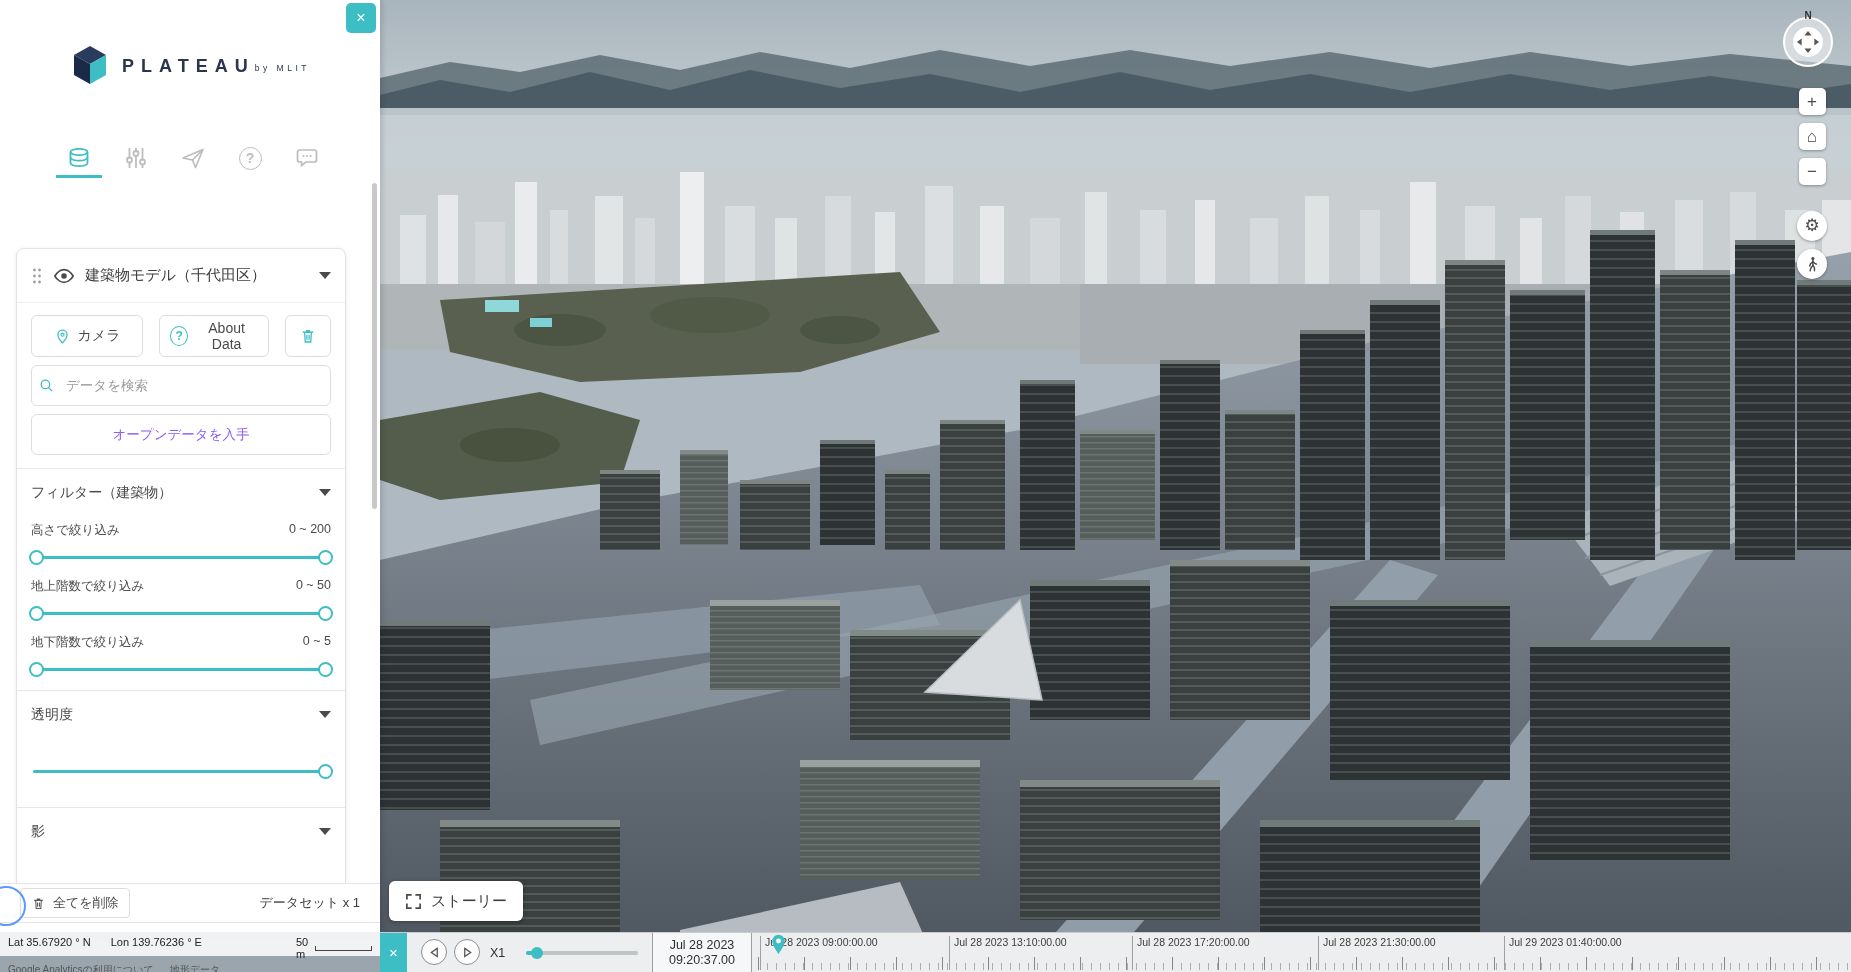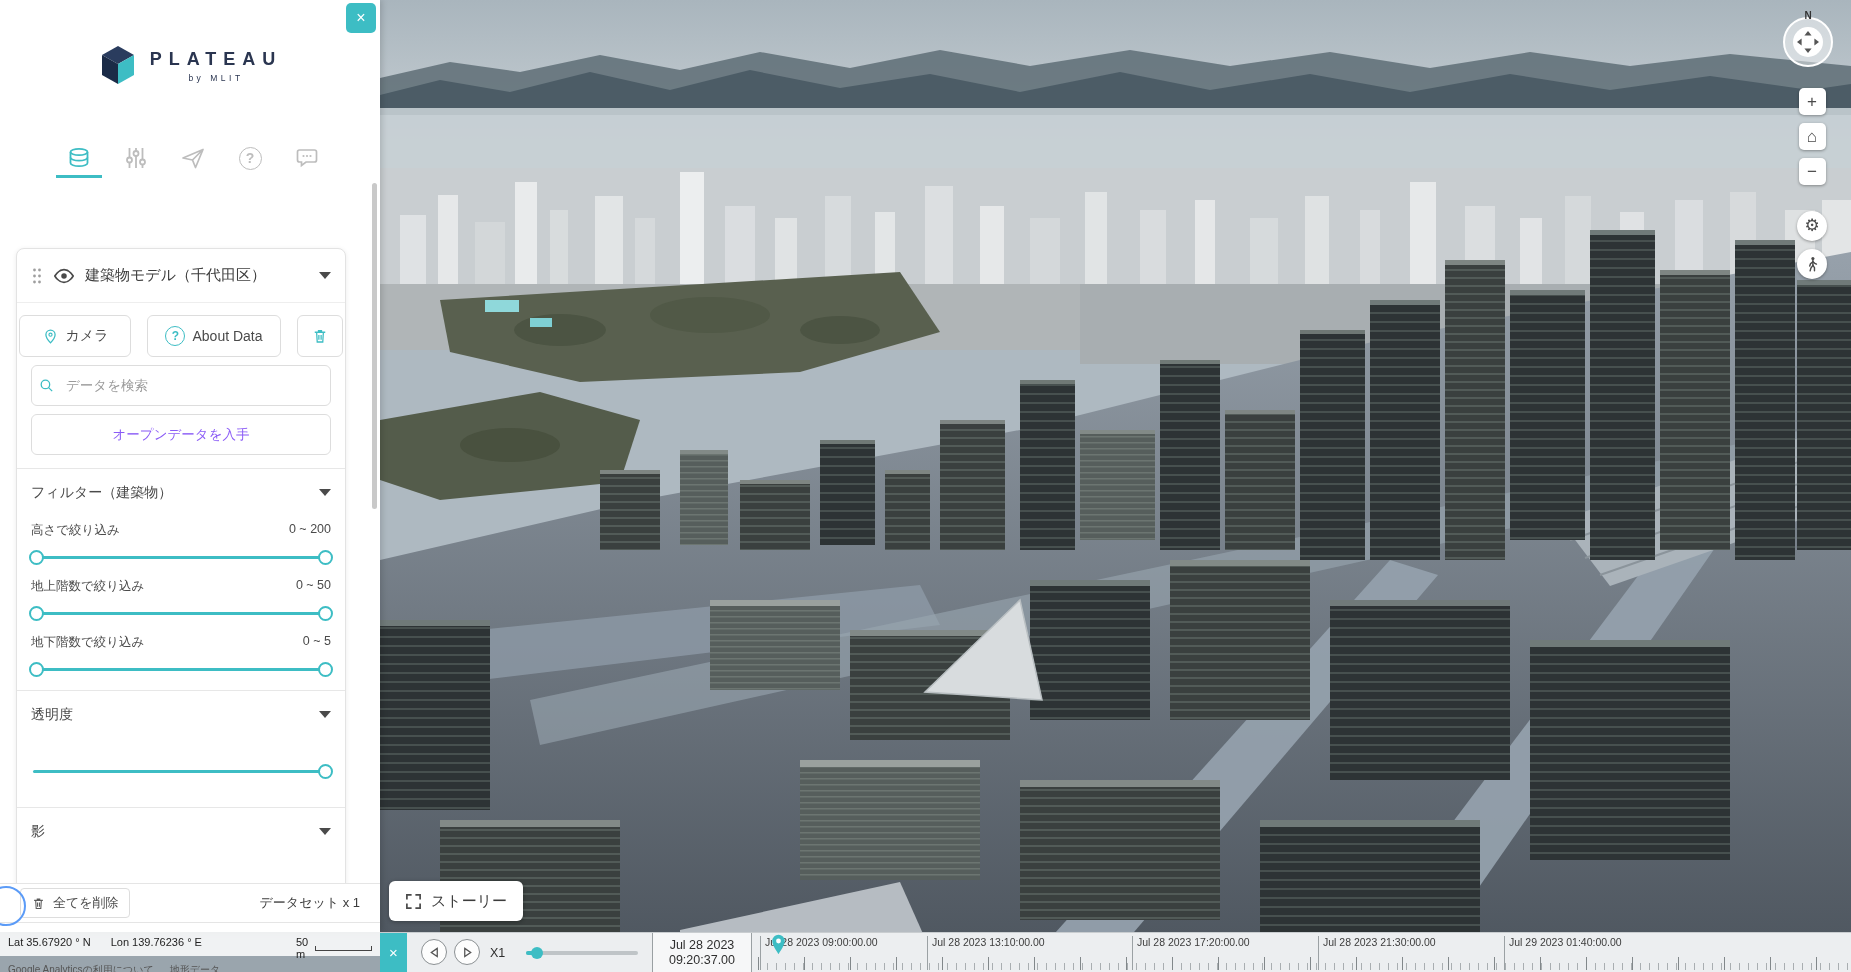--- a/index.html
+++ b/index.html
@@ -49,21 +49,21 @@
     background-size:100% 13px,100% 7px;
     background-repeat:no-repeat;}
   .tl-pin{position:absolute;left:391px;top:1px;z-index:5;}
 
   
   .sidebar{position:absolute;left:0;top:0;width:380px;height:932px;background:#ffffff;z-index:20;
     box-shadow:2px 0 6px rgba(0,0,0,.15);}
   .side-close{position:absolute;top:3px;right:4px;width:30px;height:30px;background:#3dbdc4;border:none;
     border-radius:5px;color:#fff;font-size:16px;cursor:pointer;padding:0;font-family:inherit;}
   .logo{position:absolute;top:44px;left:0;width:380px;display:flex;align-items:center;justify-content:center;gap:12px;}
-  .logo-text{display:flex;flex-direction:column;align-items:center;}
+  .logo-text{display:flex;flex-direction:row;align-items:center;}
   .logo-title{font-size:18px;font-weight:bold;letter-spacing:7px;color:#2a3550;}
   .logo-sub{font-size:8.5px;letter-spacing:3.5px;color:#2a3550;margin-top:3px;}
 
   .tabs{position:absolute;top:140px;left:62px;width:262px;display:flex;justify-content:space-between;}
   .tab{width:34px;height:36px;display:flex;align-items:center;justify-content:center;cursor:pointer;position:relative;background:none;border:none;padding:0;}
   .tab.active::after{content:"";position:absolute;left:-6px;right:-6px;bottom:-2px;height:3px;background:#3dbdc4;}
   .q-circ{display:inline-flex;width:23px;height:23px;border:1.8px solid #bdbdbd;border-radius:50%;
     color:#bdbdbd;font-size:14px;font-weight:bold;align-items:center;justify-content:center;}
 
   .scrollbar-thumb{position:absolute;right:3px;top:183px;width:5px;height:326px;background:#c9c9c9;border-radius:3px;cursor:pointer;}
@@ -71,21 +71,21 @@
   .catalog-btn{position:absolute;top:196px;left:16px;width:330px;height:42px;background:#3dbdc4;border:none;
     border-radius:6px;color:#fff;font-size:14.5px;cursor:pointer;display:flex;align-items:center;justify-content:center;
     gap:10px;font-family:inherit;}
 
   .card{position:absolute;top:248px;left:16px;width:330px;height:660px;border:1px solid #e3e3e3;border-radius:8px;
     background:#fff;box-shadow:0 1px 5px rgba(0,0,0,.08);overflow:hidden;}
   .card-header{height:54px;display:flex;align-items:center;padding:0 14px;gap:10px;border-bottom:1px solid #eee;cursor:pointer;}
   .card-title{font-size:15px;color:#3c3c3c;flex:1;}
   .chev{width:0;height:0;border-left:6px solid transparent;border-right:6px solid transparent;border-top:7px solid #4a4a4a;}
 
-  .btn-row{display:flex;gap:16px;margin:12px 2px 0;}
+  .btn-row{display:flex;gap:16px;margin:12px 14px 0;}
   .w-btn{height:42px;background:#fff;border:1px solid #ddd;border-radius:6px;color:#4a4a4a;font-size:14px;
     display:flex;align-items:center;justify-content:center;gap:7px;cursor:pointer;font-family:inherit;padding:0 10px;}
   .btn-camera{width:112px;} .btn-about{flex:1;} .btn-trash{width:46px;}
   .about-q{width:20px;height:20px;border:1.6px solid #3dbdc4;border-radius:50%;color:#3dbdc4;font-size:12px;
     font-weight:bold;display:inline-flex;align-items:center;justify-content:center;}
 
   .search-box{margin:8px 14px 0;height:41px;border:1px solid #ddd;border-radius:6px;display:flex;align-items:center;
     padding:0 6px;gap:9px;}
   .search-box input{border:none;outline:none;flex:1;font-size:13.5px;color:#444;font-family:inherit;background:transparent;}
   .search-box input::placeholder{color:#9a9a9a;}
@@ -338,21 +338,21 @@
     <div class="tl-slider">
       <div class="fill"></div>
       <div class="knob"></div>
     </div>
     <div class="tl-date">
       <span>Jul 28 2023</span>
       <span>09:20:37.00</span>
     </div>
 
     <span class="tl-label" style="left:385px">Jul 28 2023 09:00:00.00</span>
-    <span class="tl-label" style="left:552px">Jul 28 2023 13:10:00.00</span>
+    <span class="tl-label" style="left:574px">Jul 28 2023 13:10:00.00</span>
     <span class="tl-label" style="left:757px">Jul 28 2023 17:20:00.00</span>
     <span class="tl-label" style="left:943px">Jul 28 2023 21:30:00.00</span>
     <span class="tl-label" style="left:1129px">Jul 29 2023 01:40:00.00</span>
     <div class="tl-ticks"></div>
 
     <svg class="tl-pin" width="15" height="21" viewBox="0 0 15 21">
       <path d="M7.5,0.8 a6.2,6.2 0 0 1 6.2,6.2 c0,4.6 -6.2,13 -6.2,13 s-6.2,-8.4 -6.2,-13 a6.2,6.2 0 0 1 6.2,-6.2 Z" fill="#3dbdc4"></path>
       <circle cx="7.5" cy="7" r="2.4" fill="#ffffff"></circle>
     </svg>
   </div>

